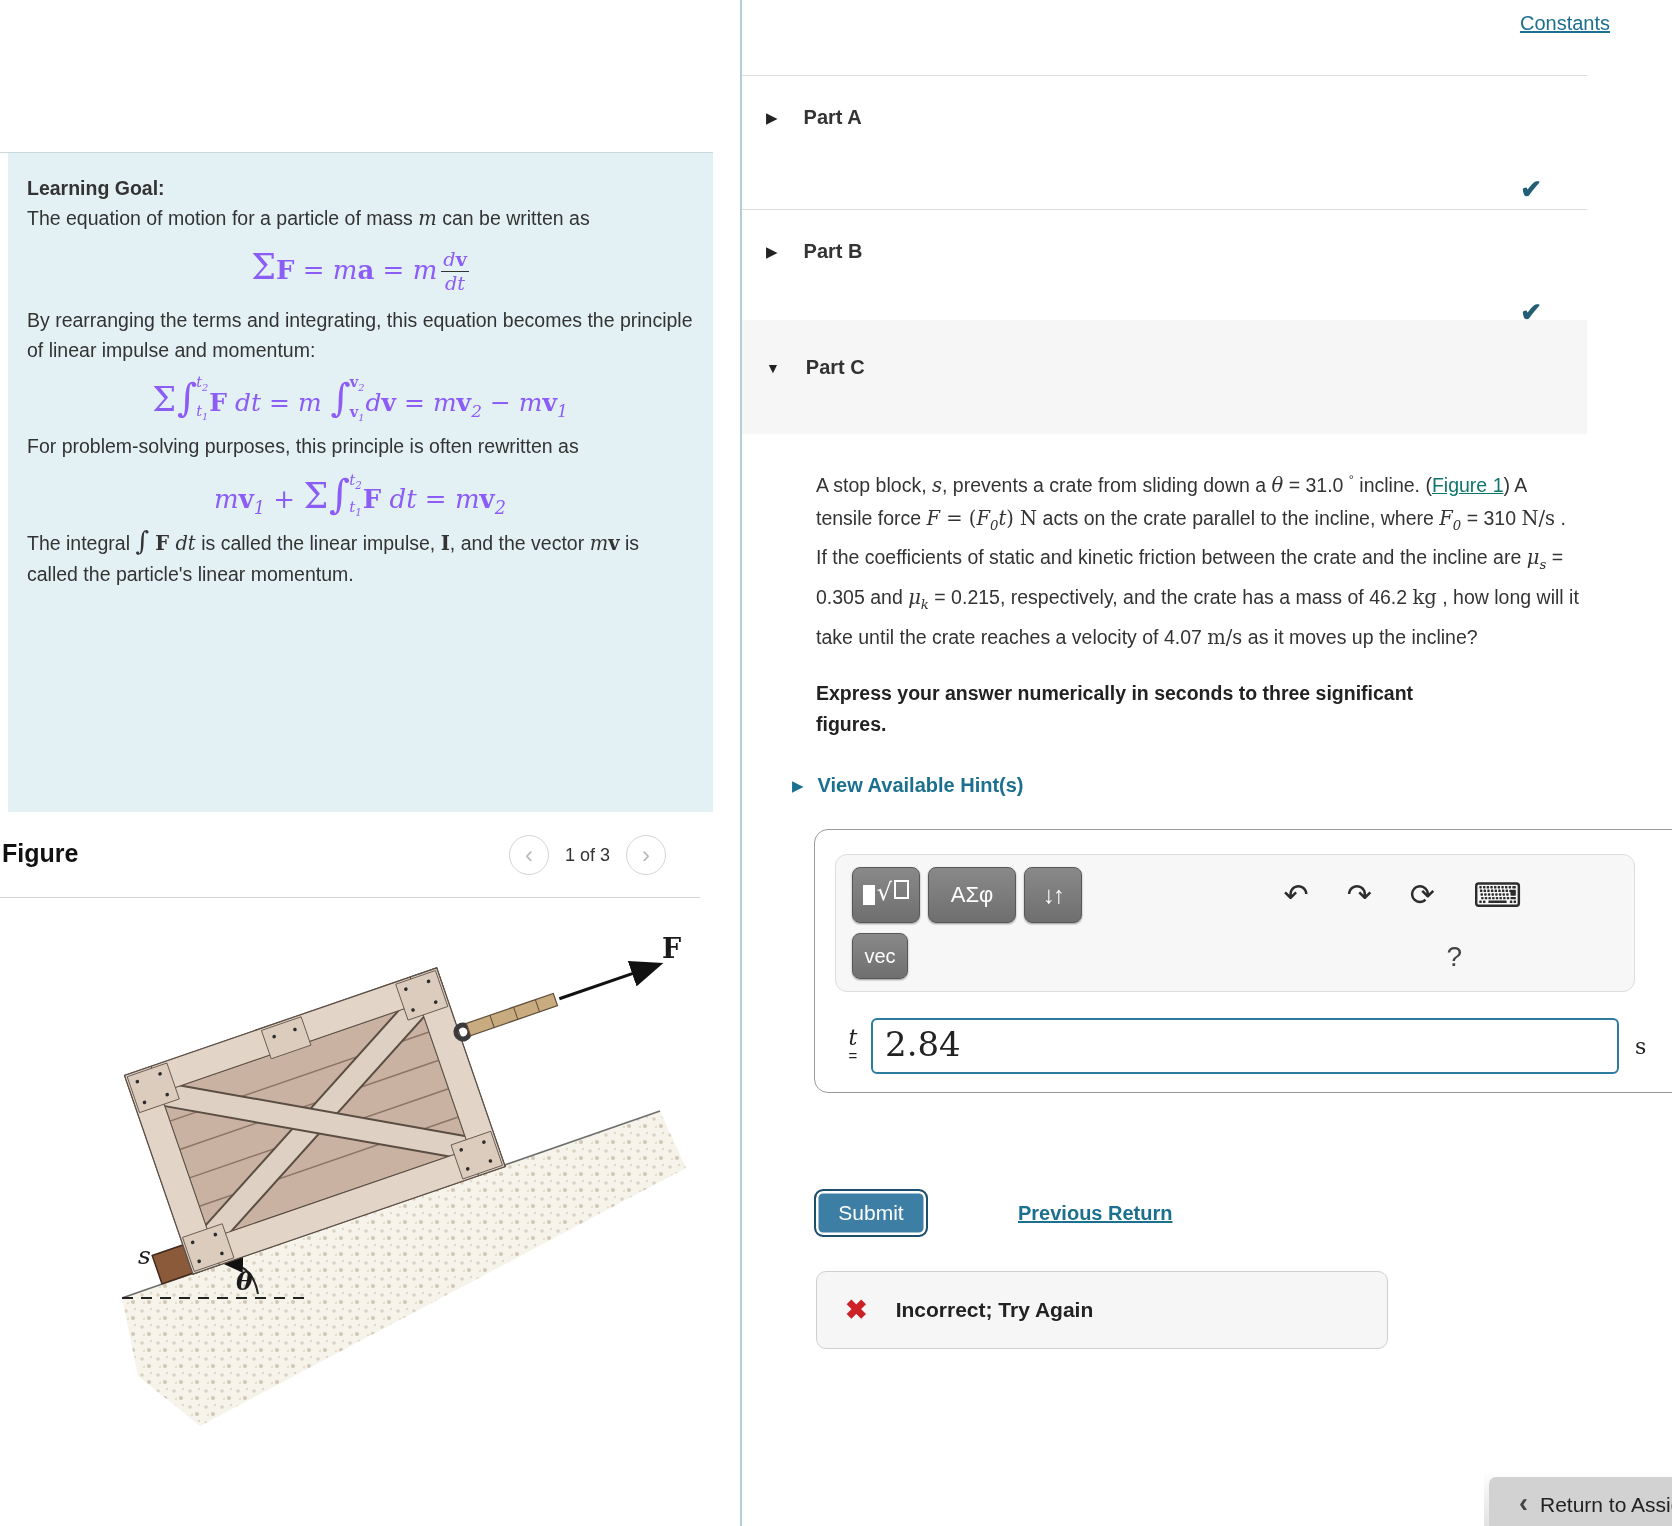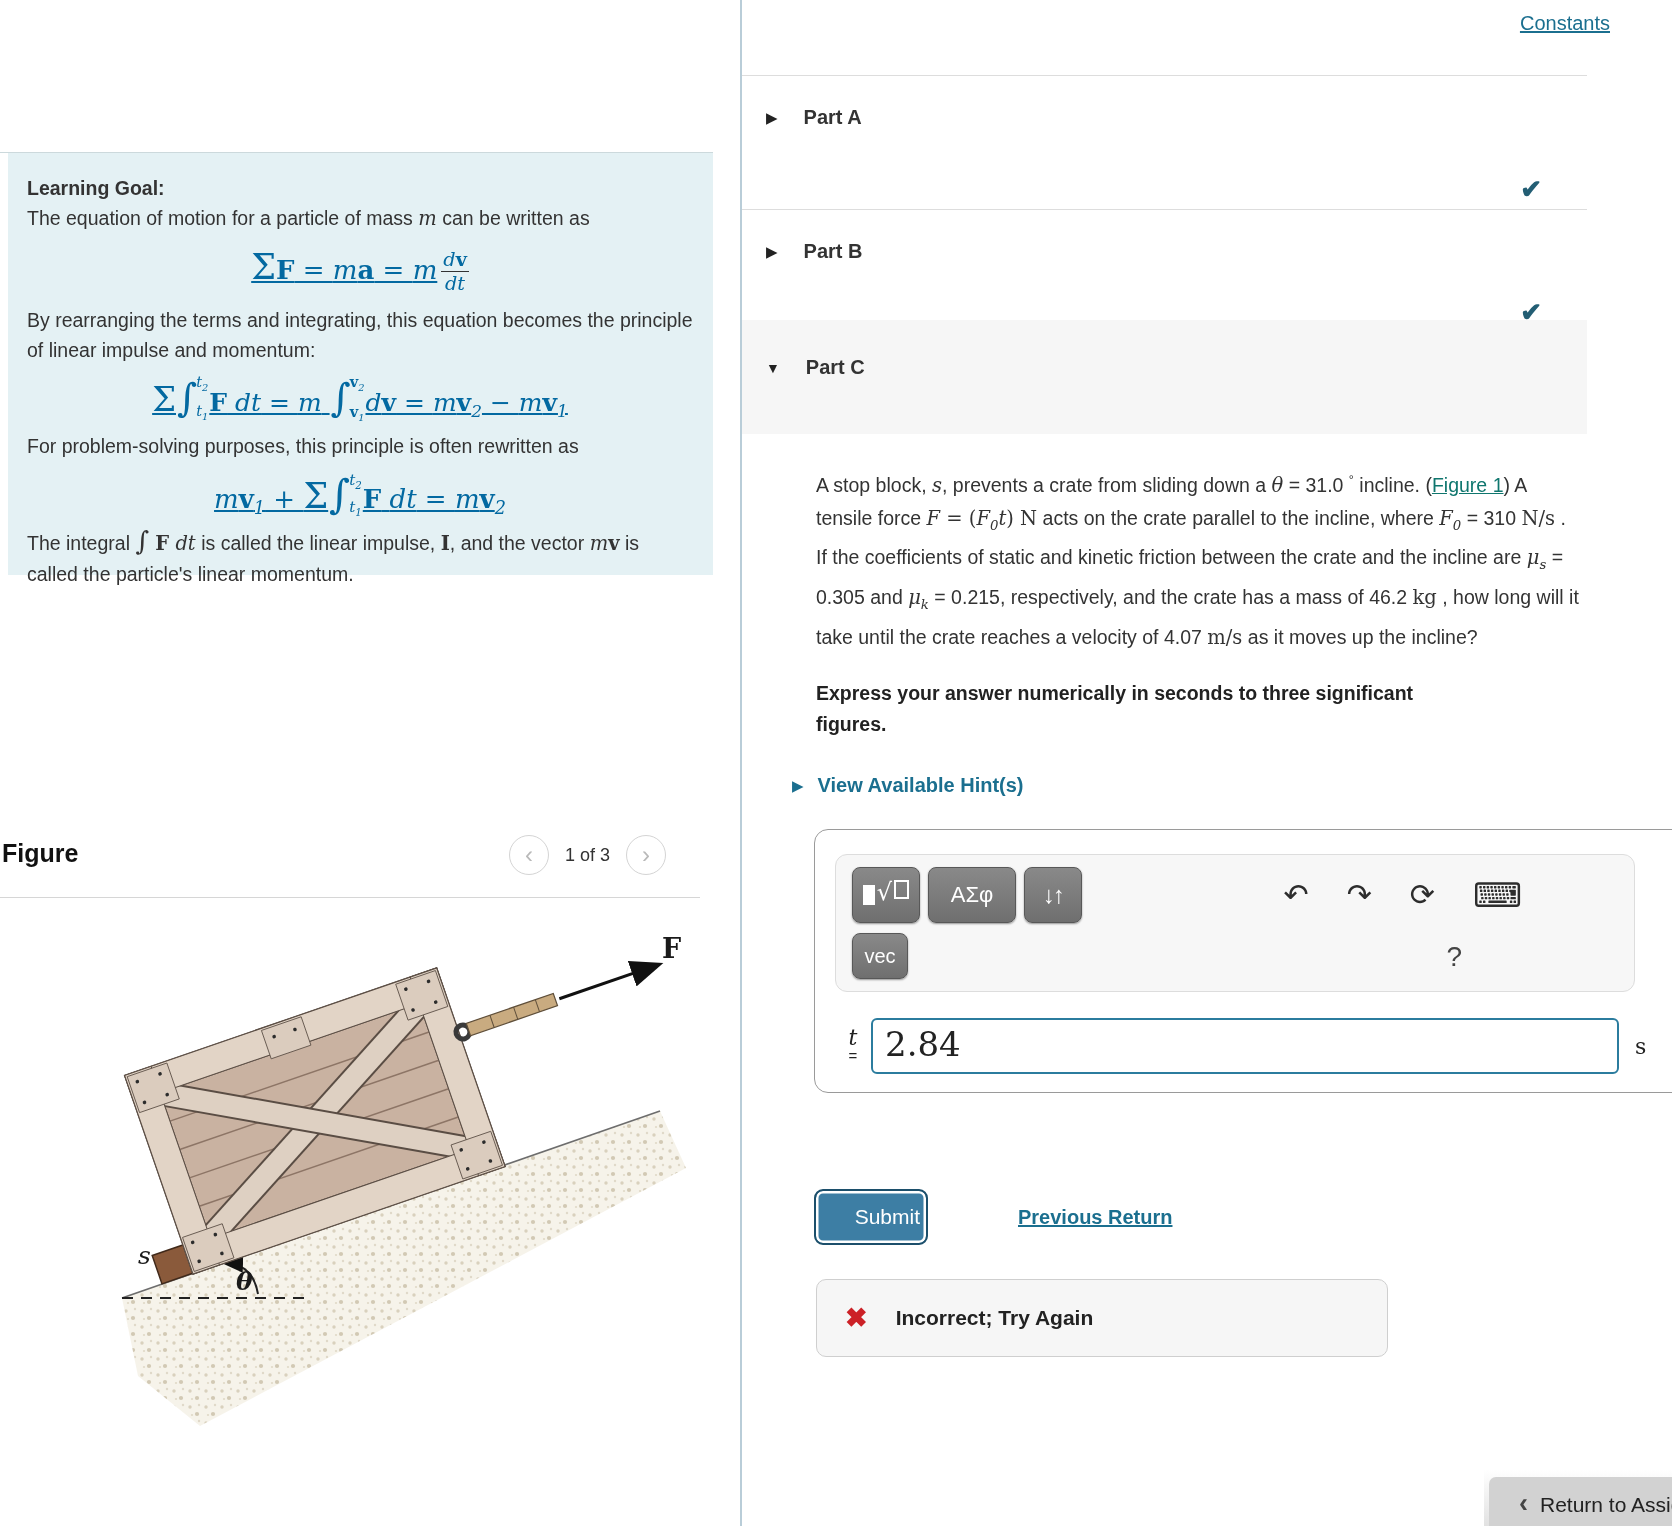--- a/index.html
+++ b/index.html
@@ -3,26 +3,26 @@
 <meta charset="utf-8">
 <style>
   html,body{margin:0;padding:0;}
   body{
     position:relative;width:1672px;height:1526px;overflow:hidden;
     background:#ffffff;font-family:"Liberation Sans",sans-serif;color:#333;
   }
   
   .top-rule{position:absolute;top:152px;left:0;width:713px;height:1px;background:#ccd9dc;}
   .lg-box{
-    position:absolute;top:153px;left:8px;width:705px;height:422px;box-sizing:border-box;
+    position:absolute;top:153px;left:8px;width:705px;height:659px;box-sizing:border-box;
     background:#e4f1f4;padding:20px 20px 18px 19px;
   }
   .lg-box p{margin:0;font-size:19.5px;line-height:30px;color:#333;}
   .lg-title{font-weight:bold;font-size:20px;line-height:30px;color:#222;}
-  .eq{font-family:"DejaVu Serif",serif;font-size:26px;text-align:center;color:#0369a1;margin:14px 0 10px;text-decoration:underline;}
+  .eq{font-family:"DejaVu Serif",serif;font-size:26px;text-align:center;color:#8b5cf6;margin:14px 0 10px;}
   .eq2{font-size:25px;}
   
   .tk-s{font-family:"Liberation Sans",sans-serif;}
   .tk-i{font-family:"DejaVu Serif",serif;font-style:italic;}
   .tk-r{font-family:"DejaVu Serif",serif;}
   .tk-b{font-family:"DejaVu Serif",serif;font-weight:bold;}
   .tk-sup{vertical-align:super;font-size:0.65em;}
   .tk-sum{font-family:"DejaVu Serif",serif;font-size:1.35em;line-height:1;}
   .tk-inl{font-family:"DejaVu Serif",serif;font-size:1.35em;line-height:1;}
   .tk-link{color:#0f766e;text-decoration:underline;cursor:pointer;}
@@ -92,23 +92,23 @@
   .tb-help{position:absolute;right:172px;bottom:18px;font-size:28px;color:#444;cursor:pointer;}
   .input-row{margin-top:26px;display:flex;align-items:center;}
   .var-col{width:36px;display:flex;flex-direction:column;align-items:center;color:#222;}
   .var-t{font-family:"DejaVu Serif",serif;font-style:italic;font-size:22px;line-height:20px;}
   .var-eq{font-size:15px;line-height:16px;}
   .ans-input{width:748px;height:56px;box-sizing:border-box;border:2px solid #2b7c9e;border-radius:6px;
              font-family:"DejaVu Serif",serif;font-size:34px;color:#222;padding:0 10px 4px 12px;outline:none;}
   .ans-unit{margin-left:16px;font-family:"DejaVu Serif",serif;font-size:22px;color:#222;}
   
   .submit-row{margin:96px 0 0 72px;display:flex;align-items:center;}
-  .submit-btn{width:114px;height:56px;background:#3d7ea4;border:2.5px solid #1c4f6b;border-radius:9px;
+  .submit-btn{width:114px;height:48px;background:#3d7ea4;border:2.5px solid #1c4f6b;border-radius:9px;
               box-shadow:inset 0 0 0 2.5px #ffffff;color:#fff;font-size:21px;font-family:"Liberation Sans",sans-serif;
-              cursor:pointer;text-align:right;}
+              cursor:pointer;}
   .prev-link{margin-left:90px;color:#1b6f8f;font-size:20px;font-weight:bold;text-decoration:underline;cursor:pointer;}
   
   .wrong-box{margin:34px 0 0 74px;width:572px;height:78px;box-sizing:border-box;background:#f6f6f6;
              border:1px solid #cfcfcf;border-radius:10px;display:flex;align-items:center;padding-left:28px;gap:28px;}
   .wrong-x{color:#cc2127;font-size:27px;font-weight:bold;}
   .wrong-text{font-size:21px;font-weight:bold;color:#222;}
   
   .footer{position:absolute;left:742px;bottom:0;width:930px;height:57px;
           background:linear-gradient(#ffffff,#e2e2e2);}
   .return-btn{position:absolute;left:5px;top:8px;height:56px;padding:0 30px;background:#d2d2d2;border:none;

